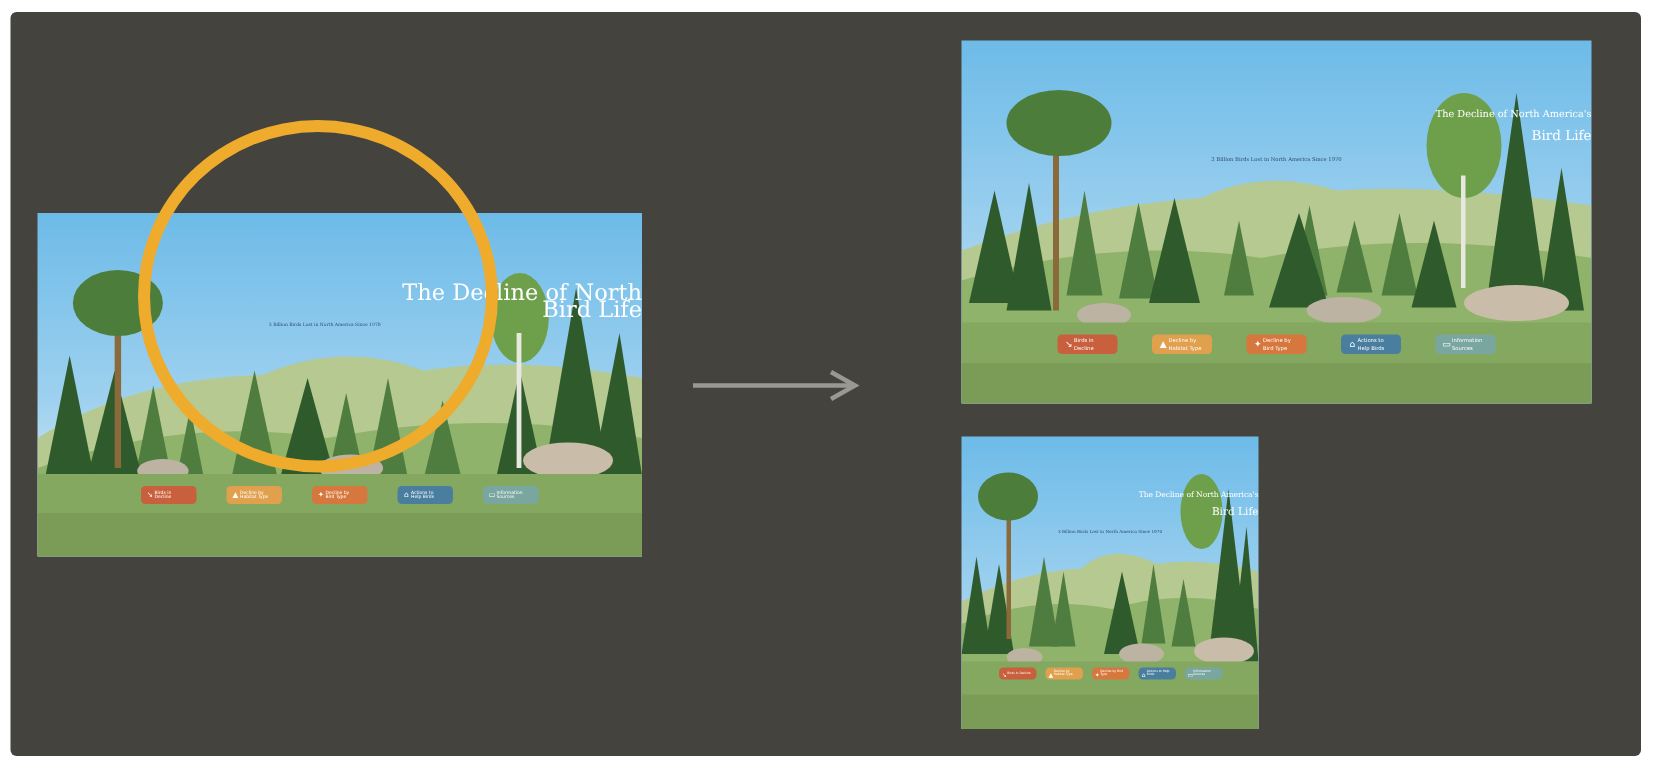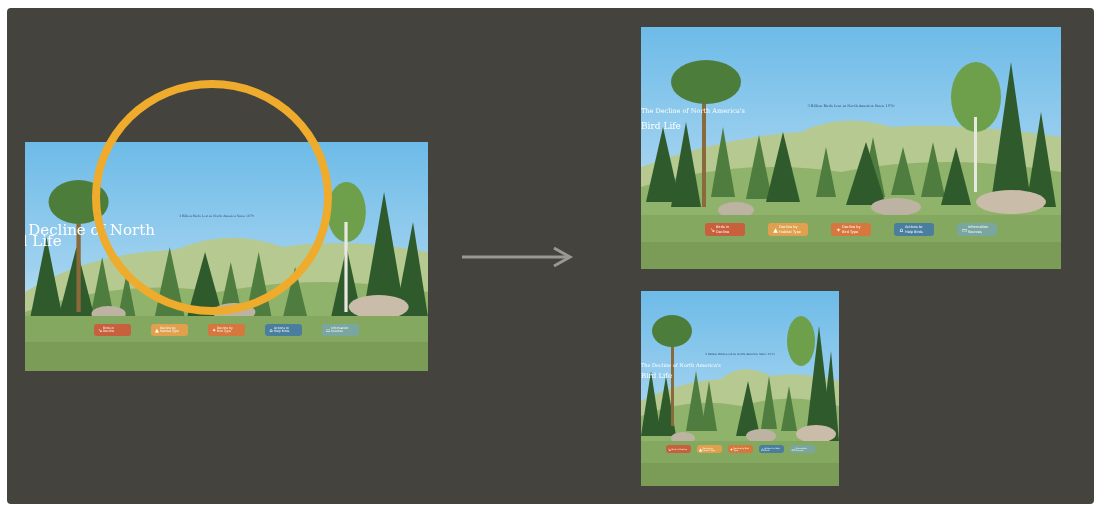--- a/index.html
+++ b/index.html
@@ -1,20 +1,20 @@
 <!DOCTYPE html>
 <html><head>
 <meta charset="utf-8">
 <style>
   html,body{margin:0;padding:0;background:#ffffff;}
   body{width:1102px;height:512px;position:relative;overflow:hidden;font-family:"DejaVu Sans",sans-serif;}
   .panel{position:absolute;left:7px;top:8px;width:1087px;height:496px;background:#45433e;border-radius:4px;}
   .scene{position:absolute;overflow:hidden;background:linear-gradient(#6dbbe8 0%,#9fd1ef 55%,#b7ddf1 70%);}
   .scene svg.bg{position:absolute;left:0;top:0;width:100%;height:100%;}
-  .title{position:absolute;left:0;right:0;text-align:left;color:#ffffff;font-family:"DejaVu Serif",serif;white-space:nowrap;margin-top:35px;}
+  .title{position:absolute;left:0;right:0;text-align:right;color:#ffffff;font-family:"DejaVu Serif",serif;white-space:nowrap;}
   .subtitle{position:absolute;left:0;right:0;text-align:center;color:#2e4a6b;font-family:"DejaVu Serif",serif;white-space:nowrap;}
   .btnrow{position:absolute;left:0;right:0;display:flex;justify-content:center;}
   .btn{display:flex;align-items:center;border-radius:3px;color:#fff;box-sizing:border-box;}
   .btn .ic{flex:none;display:flex;align-items:center;justify-content:center;}
   .btn .lbl{line-height:1.15;white-space:normal;}
   .circle{position:absolute;left:92px;top:80px;width:240px;height:235px;border:8px solid #efab2c;border-radius:50%;box-sizing:border-box;}
   .arrow{position:absolute;left:460px;top:245px;}
 </style>
 </head>
 <body>

